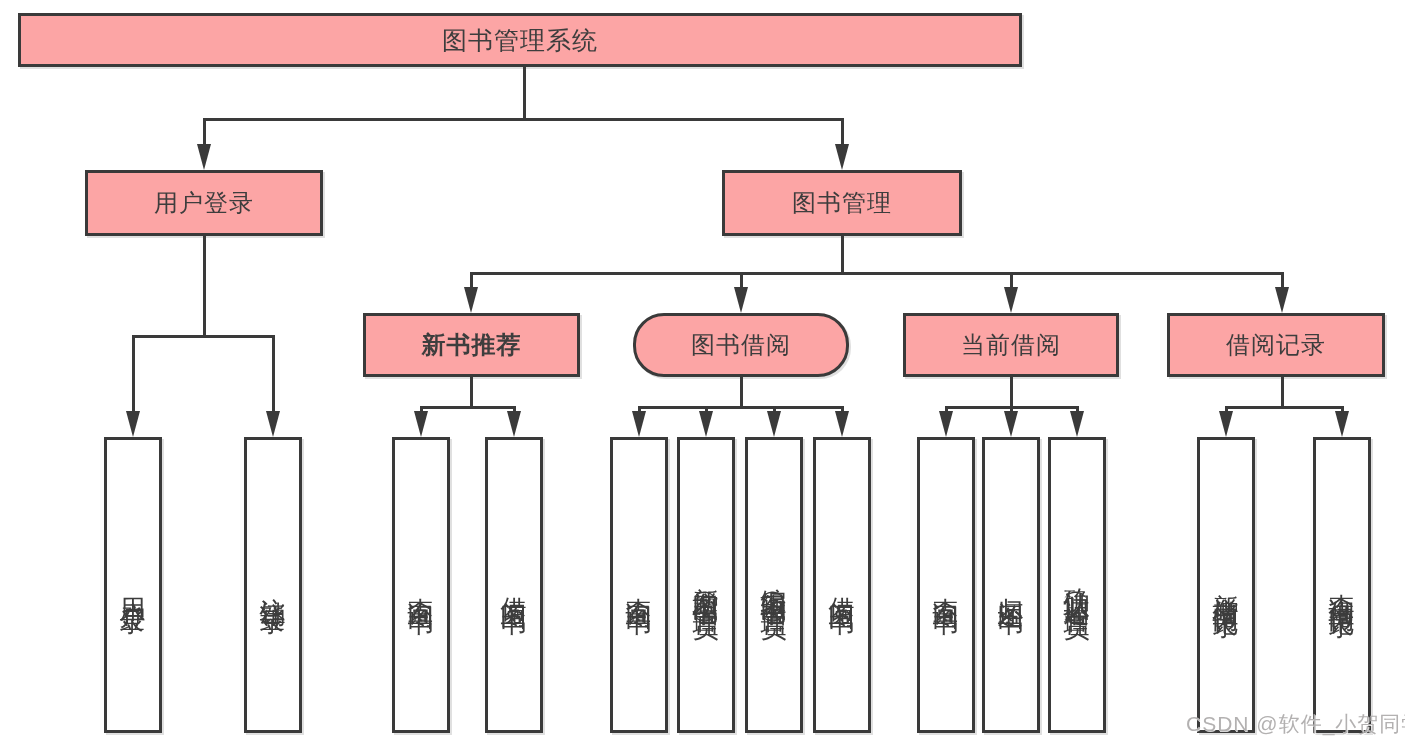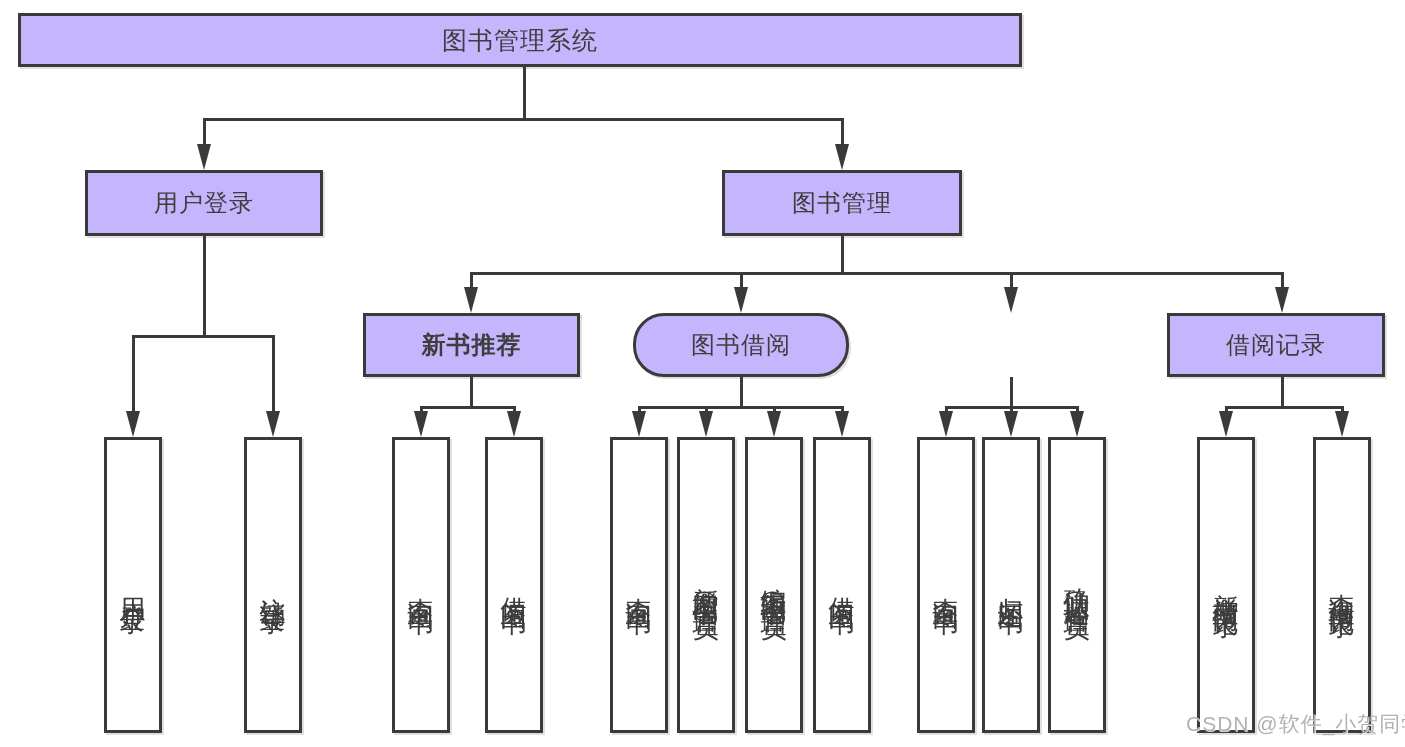--- a/index.html
+++ b/index.html
@@ -7,21 +7,21 @@
     position:relative;
     width:1405px;height:747px;
     background:#ffffff;
     font-family:"Liberation Sans","DejaVu Sans",sans-serif;
     overflow:hidden;
   }
   .hbox{
     position:absolute;
     box-sizing:border-box;
     border:3px solid #3a3a3a;
-    background:#c4b5fd;
+    background:#fca5a5;
     display:flex;align-items:center;justify-content:center;
     color:#3d3d3d;
     font-size:24px;
     letter-spacing:1px;
     box-shadow:2px 2px 0 rgba(130,130,130,0.25);
   }
   .root{font-size:25px;}
   .vbox{
     position:absolute;
     box-sizing:border-box;
@@ -76,20 +76,23 @@
   </div>
 
   <div class="hbox" style="left:363px;top:313px;width:217px;height:64px;font-weight:bold;">
     <span>新书推荐</span>
   </div>
 
   <div class="hbox" style="left:633px;top:313px;width:216px;height:64px;border-radius:31px;">
     <span>图书借阅</span>
   </div>
 
+  <div class="hbox" style="left:903px;top:313px;width:216px;height:64px;">
+    <span>当前借阅</span>
+  </div>
 
   <div class="hbox" style="left:1167px;top:313px;width:218px;height:64px;">
     <span>借阅记录</span>
   </div>
 
   <div class="vbox" style="left:104px;top:437px;width:58px;height:296px;">
     <span class="vtext">用户登录</span>
   </div>
 
   <div class="vbox" style="left:244px;top:437px;width:58px;height:296px;">

